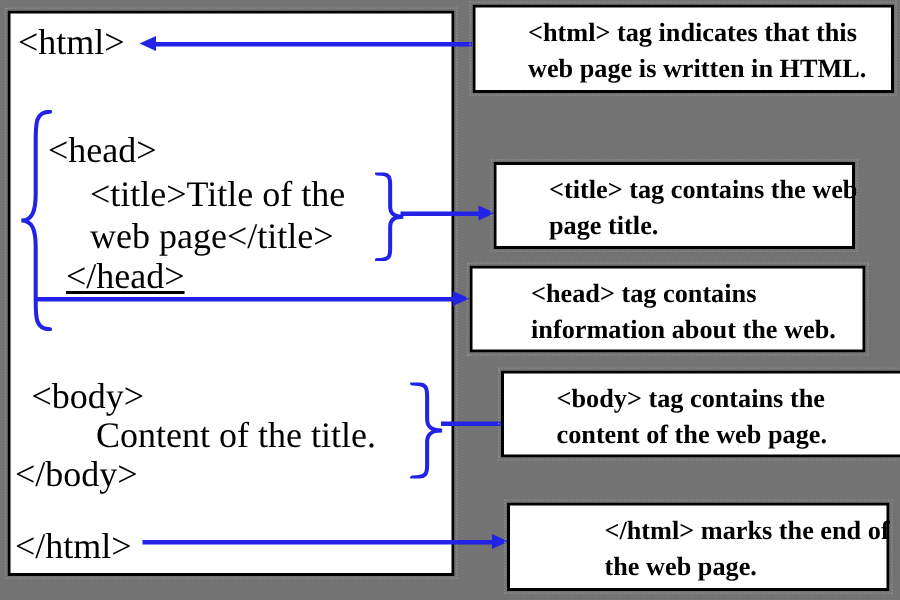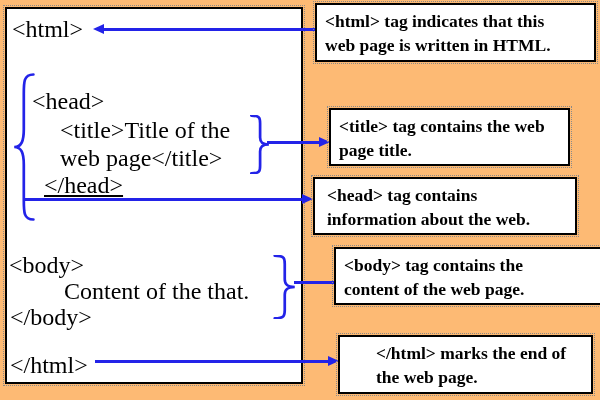--- a/index.html
+++ b/index.html
@@ -3,42 +3,42 @@
 <meta charset="utf-8">
 <style>
   :root{
     --blue:#2323e8;
     --ink:#000000;
   }
   html,body{margin:0;padding:0;background:#ffffff;}
   .canvas{
     position:relative;
     width:600px;height:400px;
-    background:#fdba74;
+    background:#737373;
     overflow:hidden;
     font-family:"Liberation Serif","DejaVu Serif",serif;
   }
 
   
   .code-box{
     position:absolute;left:5px;top:7px;width:298px;height:377px;
     border:2px solid var(--ink);
     outline:1px dotted #8a8a8a;outline-offset:1px;
     background:#ffffff;box-sizing:border-box;
   }
   .code-line{
     position:absolute;white-space:nowrap;
     font-size:24px;line-height:1;color:var(--ink);
   }
   .l0{left:5px;top:8px;}
   .l1{left:25px;top:80px;}
   .l2{left:53px;top:109px;text-align:center;}
   .l3{left:53px;top:137px;}
   .l4{left:37px;top:164px;text-decoration:underline;}
-  .l5{left:2px;top:244px;}
+  .l5{left:14px;top:244px;}
   .l6{left:57px;top:270px;}
   .l7{left:3px;top:296px;}
   .l8{left:3px;top:344px;}
 
   
   .brace{position:absolute;}
   .brace path{
     stroke:var(--blue);stroke-width:2.7;fill:none;
     vector-effect:non-scaling-stroke;stroke-linecap:round;
   }
@@ -65,40 +65,40 @@
 
   
   .note{
     position:absolute;background:#ffffff;
     border:2px solid var(--ink);
     outline:1px dotted #8a8a8a;outline-offset:1px;
     box-sizing:border-box;
     padding:4px 6px 2px 8px;
     font-weight:bold;font-size:17.5px;line-height:24px;color:var(--ink);
   }
-  .note span{display:block;white-space:nowrap;}
+  .note span{display:block;white-space:nowrap;margin-left:27px;}
   .n1{left:315px;top:3px;width:281px;height:59px;}
   .n2{left:329px;top:108px;width:241px;height:58px;}
   .n3{left:313px;top:177px;width:264px;height:58px;padding-left:12px;}
   .n4{left:334px;top:247px;width:275px;height:58px;}
   .n5{left:338px;top:335px;width:255px;height:59px;padding-left:36px;}
 </style>
 </head>
 <body>
 
 <div class="canvas">
 
   <div class="code-box">
     <span class="code-line l0">&lt;html&gt;</span>
     <span class="code-line l1">&lt;head&gt;</span>
     <span class="code-line l2">&lt;title&gt;Title of the</span>
     <span class="code-line l3">web page&lt;/title&gt;</span>
     <span class="code-line l4">&lt;/head&gt;</span>
     <span class="code-line l5">&lt;body&gt;</span>
-    <span class="code-line l6">Content of the that.</span>
+    <span class="code-line l6">Content of the title.</span>
     <span class="code-line l7">&lt;/body&gt;</span>
     <span class="code-line l8">&lt;/html&gt;</span>
   </div>
 
   <svg class="brace brace-head" viewBox="0 0 20 100" preserveAspectRatio="none">
     <path d="M17,1 C9,1 9,6 9,14 L9,38 C9,46 7,50 1,50 C7,50 9,54 9,62 L9,86 C9,94 9,99 17,99"></path>
   </svg>
   <svg class="brace brace-title" viewBox="0 0 20 100" preserveAspectRatio="none">
     <path d="M3,1 C11,1 11,6 11,14 L11,38 C11,46 13,50 19,50 C13,50 11,54 11,62 L11,86 C11,94 11,99 3,99"></path>
   </svg>

